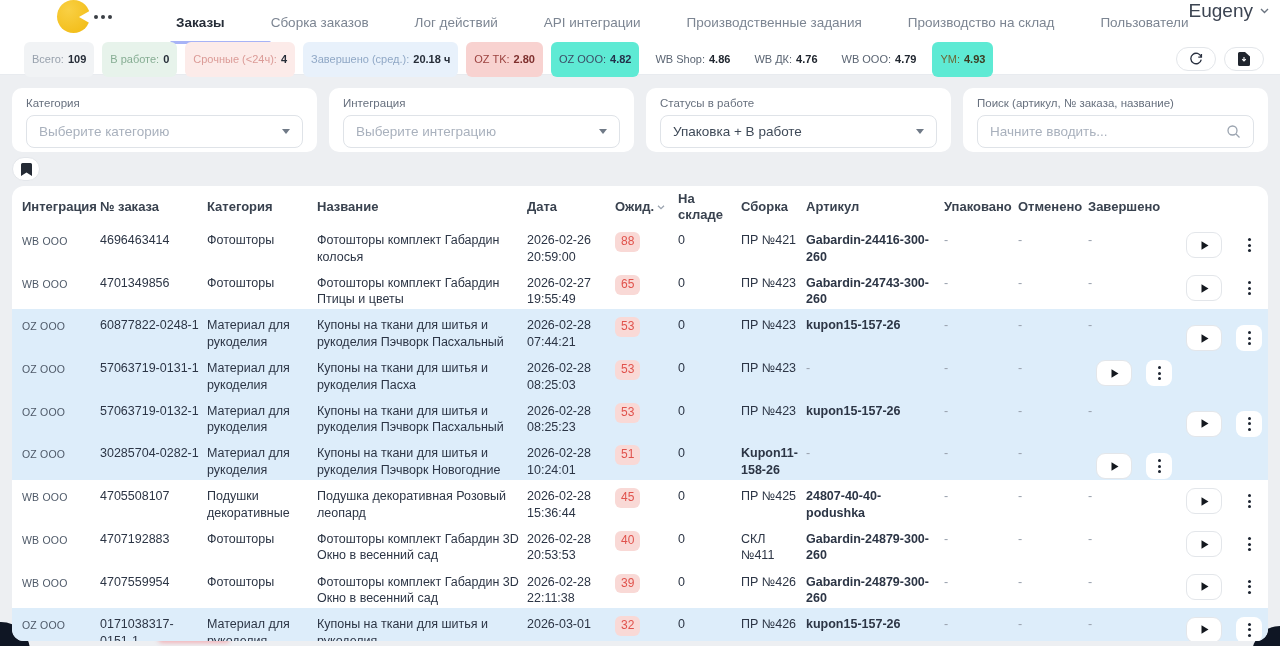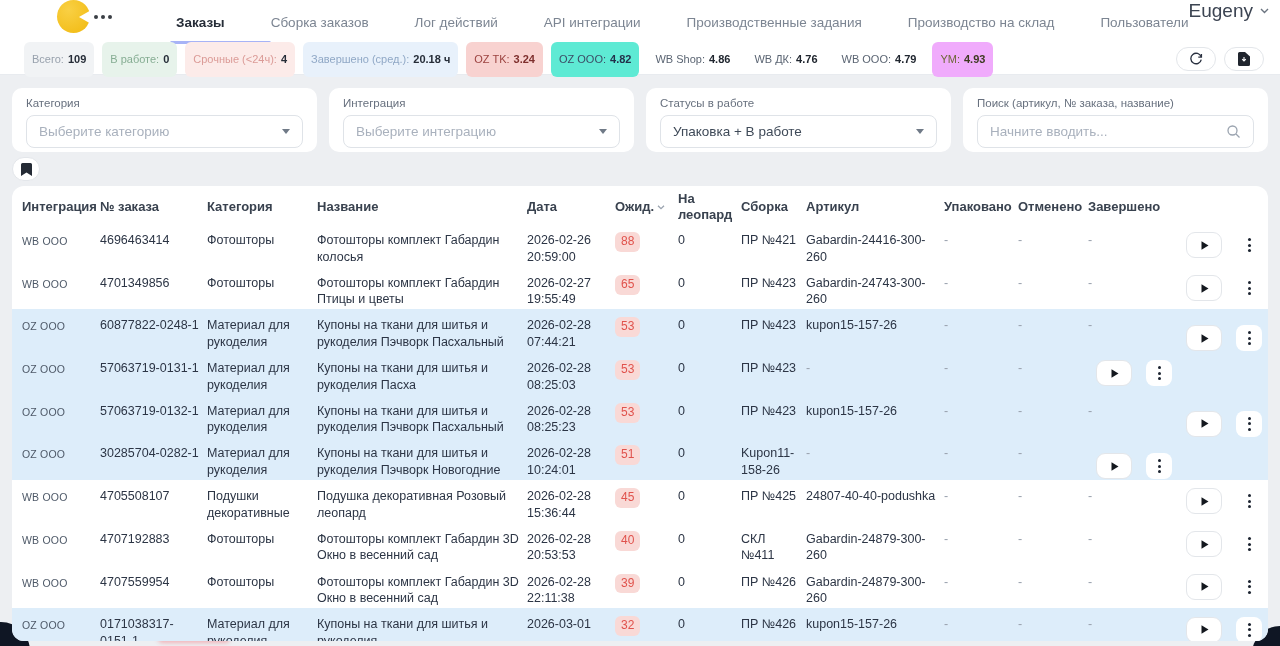--- a/index.html
+++ b/index.html
@@ -35,21 +35,21 @@
   .chip{display:flex;align-items:center;height:35px;padding:0 8px;border-radius:6px;font-size:11px;white-space:nowrap}
   .chip .lb{margin-right:4px}
   .chip .vl{font-weight:700}
   .v-gray{background:#f1f3f5}.v-gray .lb{color:#98a1ad}.v-gray .vl{color:#262d38}
   .v-green{background:#e7f3eb}.v-green .lb{color:#86ad93}.v-green .vl{color:#262d38}
   .v-pink{background:#fcebe9}.v-pink .lb{color:#db9b97}.v-pink .vl{color:#262d38}
   .v-blue{background:#e8f1fb}.v-blue .lb{color:#90a8c6}.v-blue .vl{color:#262d38}
   .v-red{background:#f8d2d0}.v-red .lb{color:#9c4340}.v-red .vl{color:#7e2f2d}
   .v-lightblue{background:#5eead4}.v-lightblue .lb{color:#3c4c66}.v-lightblue .vl{color:#23304a}
   .v-plain{background:transparent}.v-plain .lb{color:#5b6573}.v-plain .vl{color:#20262f}
-  .v-yellow{background:#f0abfc}.v-yellow .lb{color:#6d6836}.v-yellow .vl{color:#3c3a20}
+  .v-yellow{background:#5eead4}.v-yellow .lb{color:#6d6836}.v-yellow .vl{color:#3c3a20}
   .bar-actions{margin-left:auto;display:flex;gap:8px}
   .icon-btn{width:40px;height:24px;border:1px solid #e3e6ea;border-radius:13px;background:#fff;
     display:flex;align-items:center;justify-content:center;cursor:pointer}
 
   
   .filters{display:grid;grid-template-columns:repeat(4,1fr);gap:12px;padding:13px 12px 0}
   .fcard{background:#fff;border-radius:10px;padding:9px 14px;height:64px}
   .flabel{font-size:11.5px;color:#67707e;margin-bottom:6px}
   .fcontrol{height:33px;border:1px solid #dfe3e8;border-radius:8px;display:flex;align-items:center;
     padding:0 12px;font-size:13.5px;color:#a9b1bd;justify-content:space-between;background:#fff;cursor:pointer}
@@ -68,21 +68,21 @@
   .table-card{position:relative;z-index:1;margin:5px 12px 0;background:#fff;border-radius:12px;height:455px;overflow:hidden}
   .rowgrid{display:grid;grid-template-columns:78px 107px 110px 210px 88px 63px 63px 65px 138px 74px 70px 90px 1fr;
     padding-left:10px;padding-right:4px}
   .thead{height:38px;align-items:center;padding-top:4px}
   .th{font-size:13px;font-weight:700;color:#39424f;padding-right:8px;line-height:1.2}
   .th .sortcaret{margin-left:3px;vertical-align:1px}
   .tr{height:42.7px;overflow:hidden}
   .tr.hl{background:var(--row-highlight,#ddedfa)}
   .td{font-size:12.5px;color:#2c3545;padding:8px 8px 0 0;line-height:1.32}
   .td.c0{font-size:10.5px;color:#4e5968;padding-top:11px;letter-spacing:.2px}
-  .td.c8{font-weight:400}
+  .td.c8{font-weight:700}
   .td.dash{color:#98a1ad}
   .badge{display:inline-block;min-width:25px;text-align:center;padding:2px 6px;border-radius:6px;
     background:var(--badge-bg,#f9d9d6);color:var(--badge-text,#e0524c);font-size:12px}
   .actions{display:flex;align-items:center;gap:14px;padding-left:8px}
   .play-btn{width:36px;height:26px;border:1px solid #e3e6ea;border-radius:9px;background:#fff;
     display:flex;align-items:center;justify-content:center;cursor:pointer}
   .kebab{width:26px;height:26px;border:none;border-radius:8px;background:transparent;display:flex;
     flex-direction:column;align-items:center;justify-content:center;gap:2.5px;cursor:pointer}
   .tr.hl .kebab{background:#fff}
   .kebab i{width:3px;height:3px;border-radius:50%;background:#1b2330;display:block}
@@ -133,21 +133,21 @@
       <span class="chip v-pink">
         <span class="lb">Срочные (&lt;24ч):</span>
         <span class="vl">4</span>
       </span>
       <span class="chip v-blue">
         <span class="lb">Завершено (сред.):</span>
         <span class="vl">20.18 ч</span>
       </span>
       <span class="chip v-red">
         <span class="lb">OZ TK:</span>
-        <span class="vl">3.24</span>
+        <span class="vl">2.80</span>
       </span>
       <span class="chip v-lightblue">
         <span class="lb">OZ OOO:</span>
         <span class="vl">4.82</span>
       </span>
       <span class="chip v-plain">
         <span class="lb">WB Shop:</span>
         <span class="vl">4.86</span>
       </span>
       <span class="chip v-plain">
@@ -224,21 +224,21 @@
 <main class="table-card">
   <div class="thead rowgrid" id="thead">
       <div class="th c0"><span>Интеграция</span></div>
       <div class="th c1"><span>№ заказа</span></div>
       <div class="th c2"><span>Категория</span></div>
       <div class="th c3"><span>Название</span></div>
       <div class="th c4"><span>Дата</span></div>
       <div class="th c5"><span>Ожид.</span><svg class="sortcaret" width="8" height="5" viewBox="0 0 8 5">
           <path d="M1 .7l3 3 3-3" stroke="#9aa3af" fill="none" stroke-width="1.3"></path>
         </svg></div>
-      <div class="th c6"><span>На леопард</span></div>
+      <div class="th c6"><span>На складе</span></div>
       <div class="th c7"><span>Сборка</span></div>
       <div class="th c8"><span>Артикул</span></div>
       <div class="th c9"><span>Упаковано</span></div>
       <div class="th c10"><span>Отменено</span></div>
       <div class="th c11"><span>Завершено</span></div>
       <div></div>
     </div>
   <div class="tbody" id="tbody">
       <div class="tr rowgrid">
         <div class="td c0">WB OOO</div>

